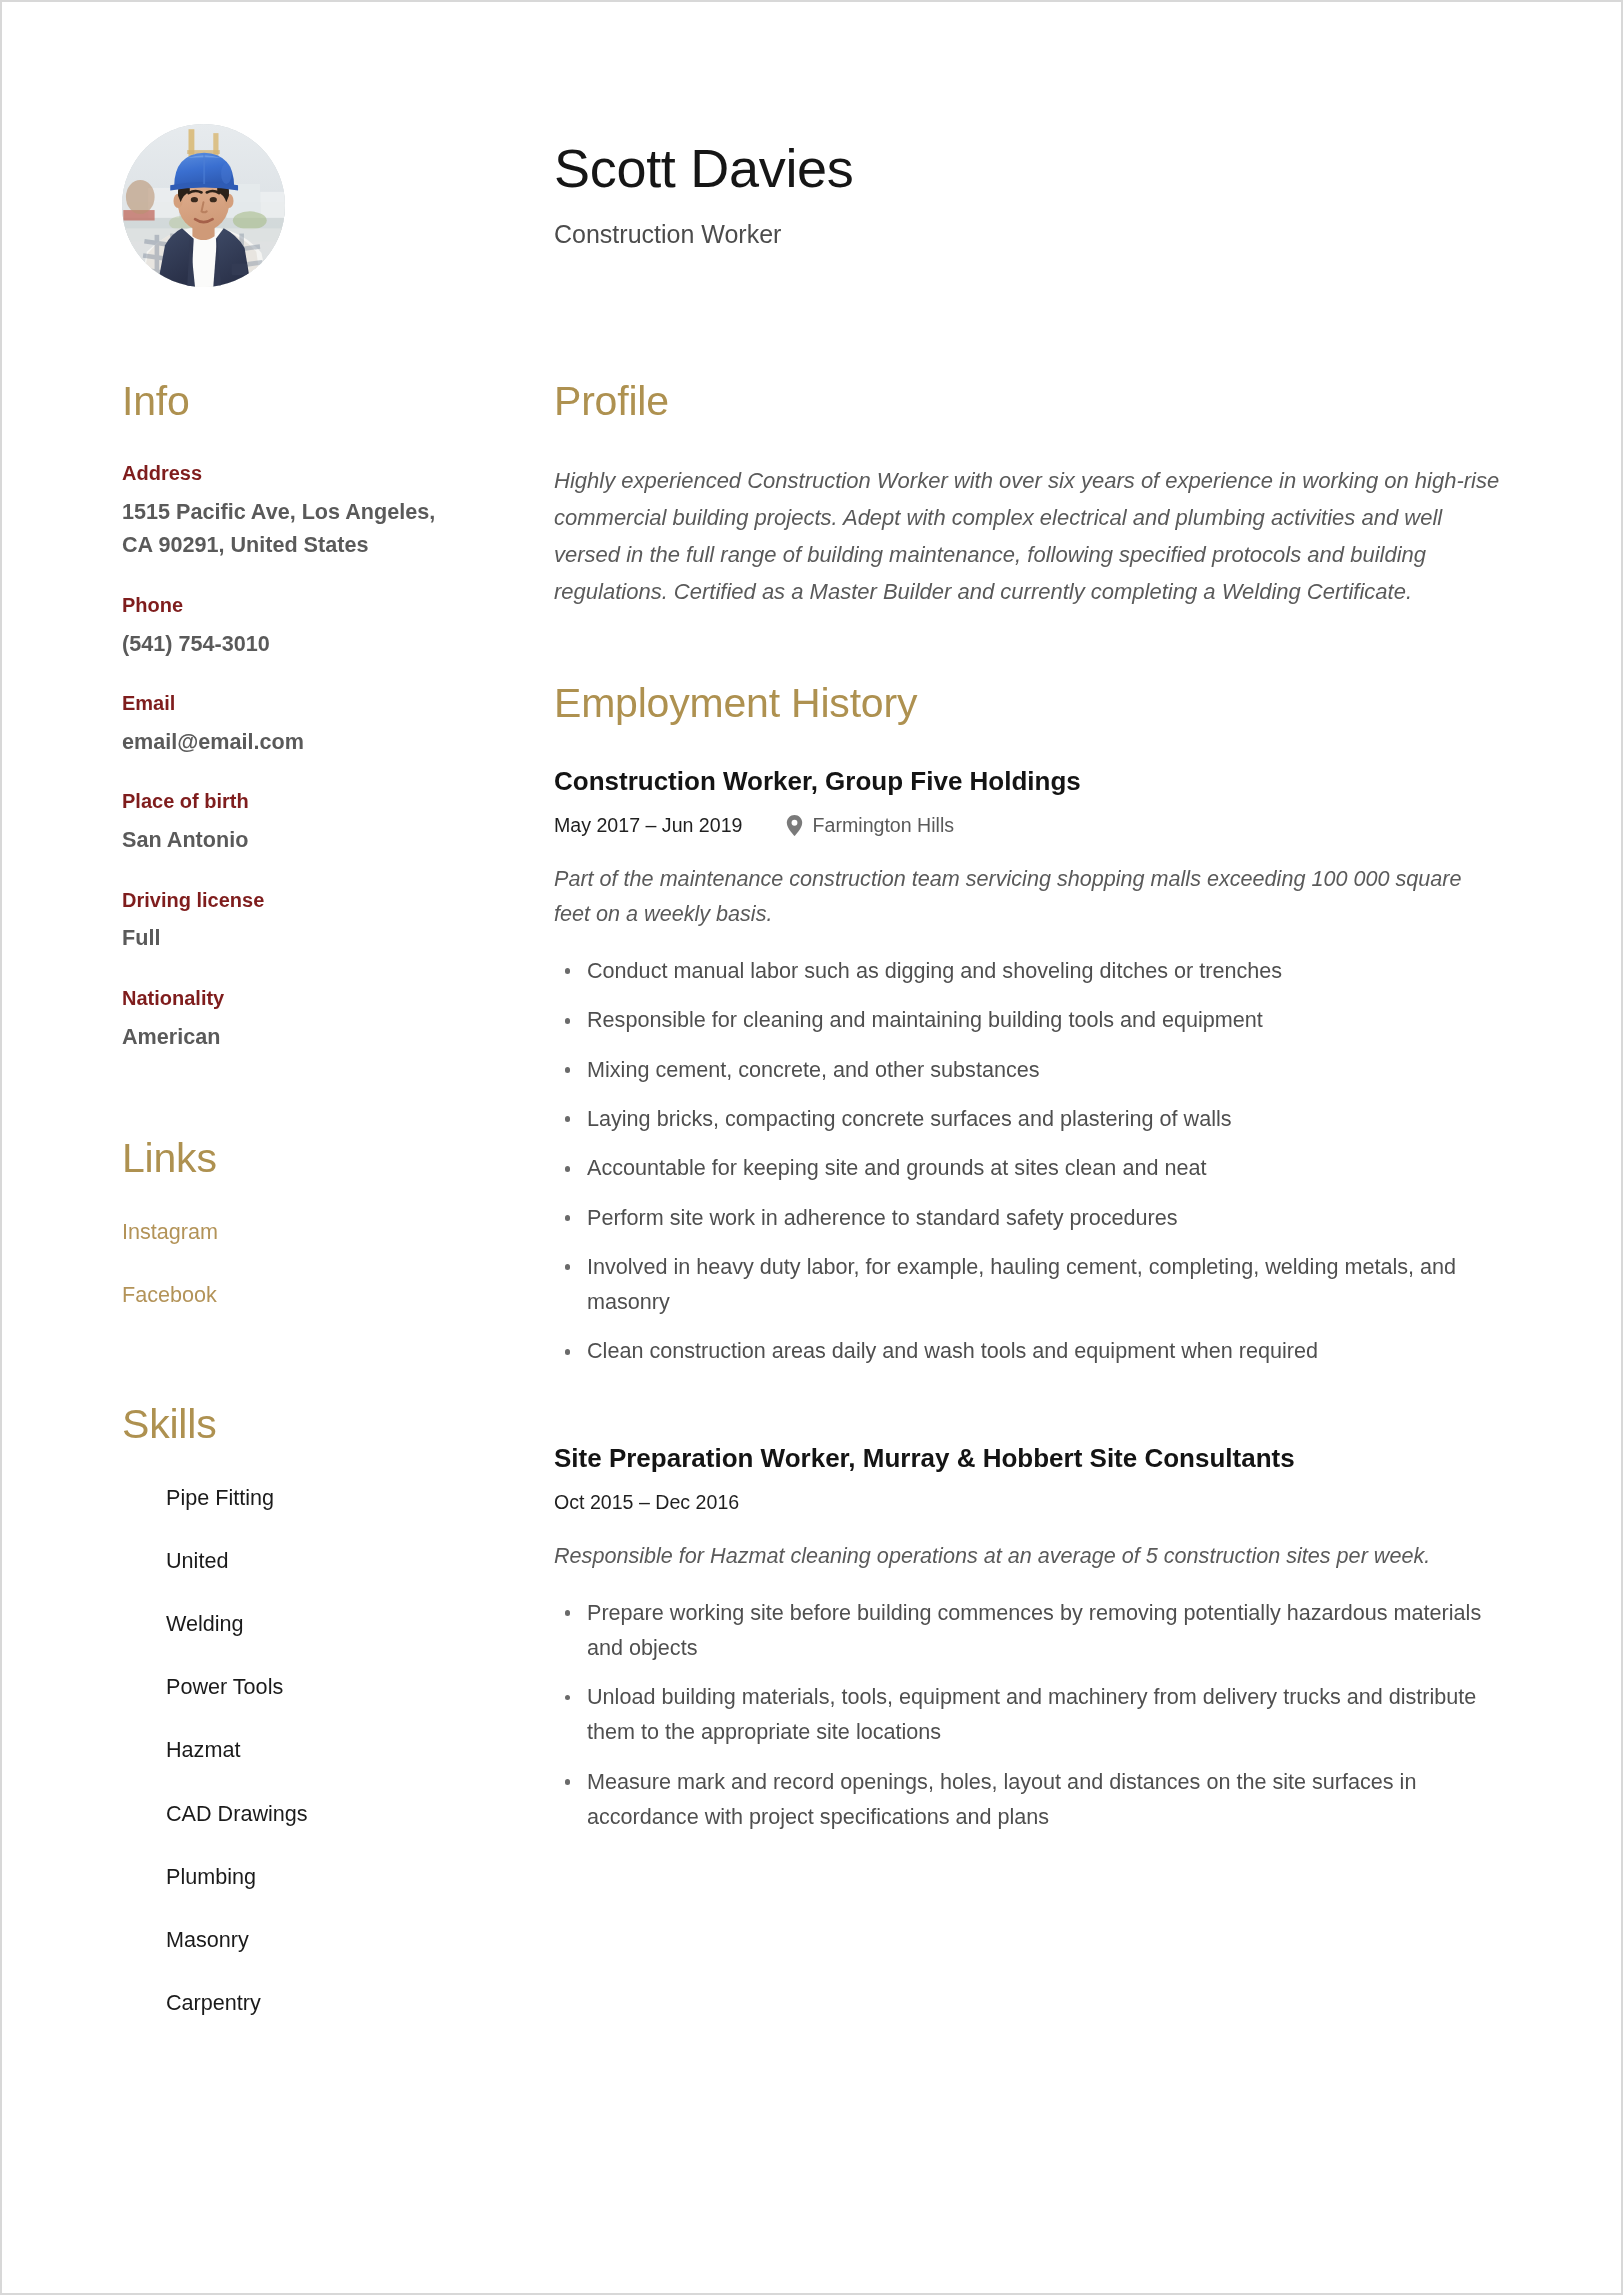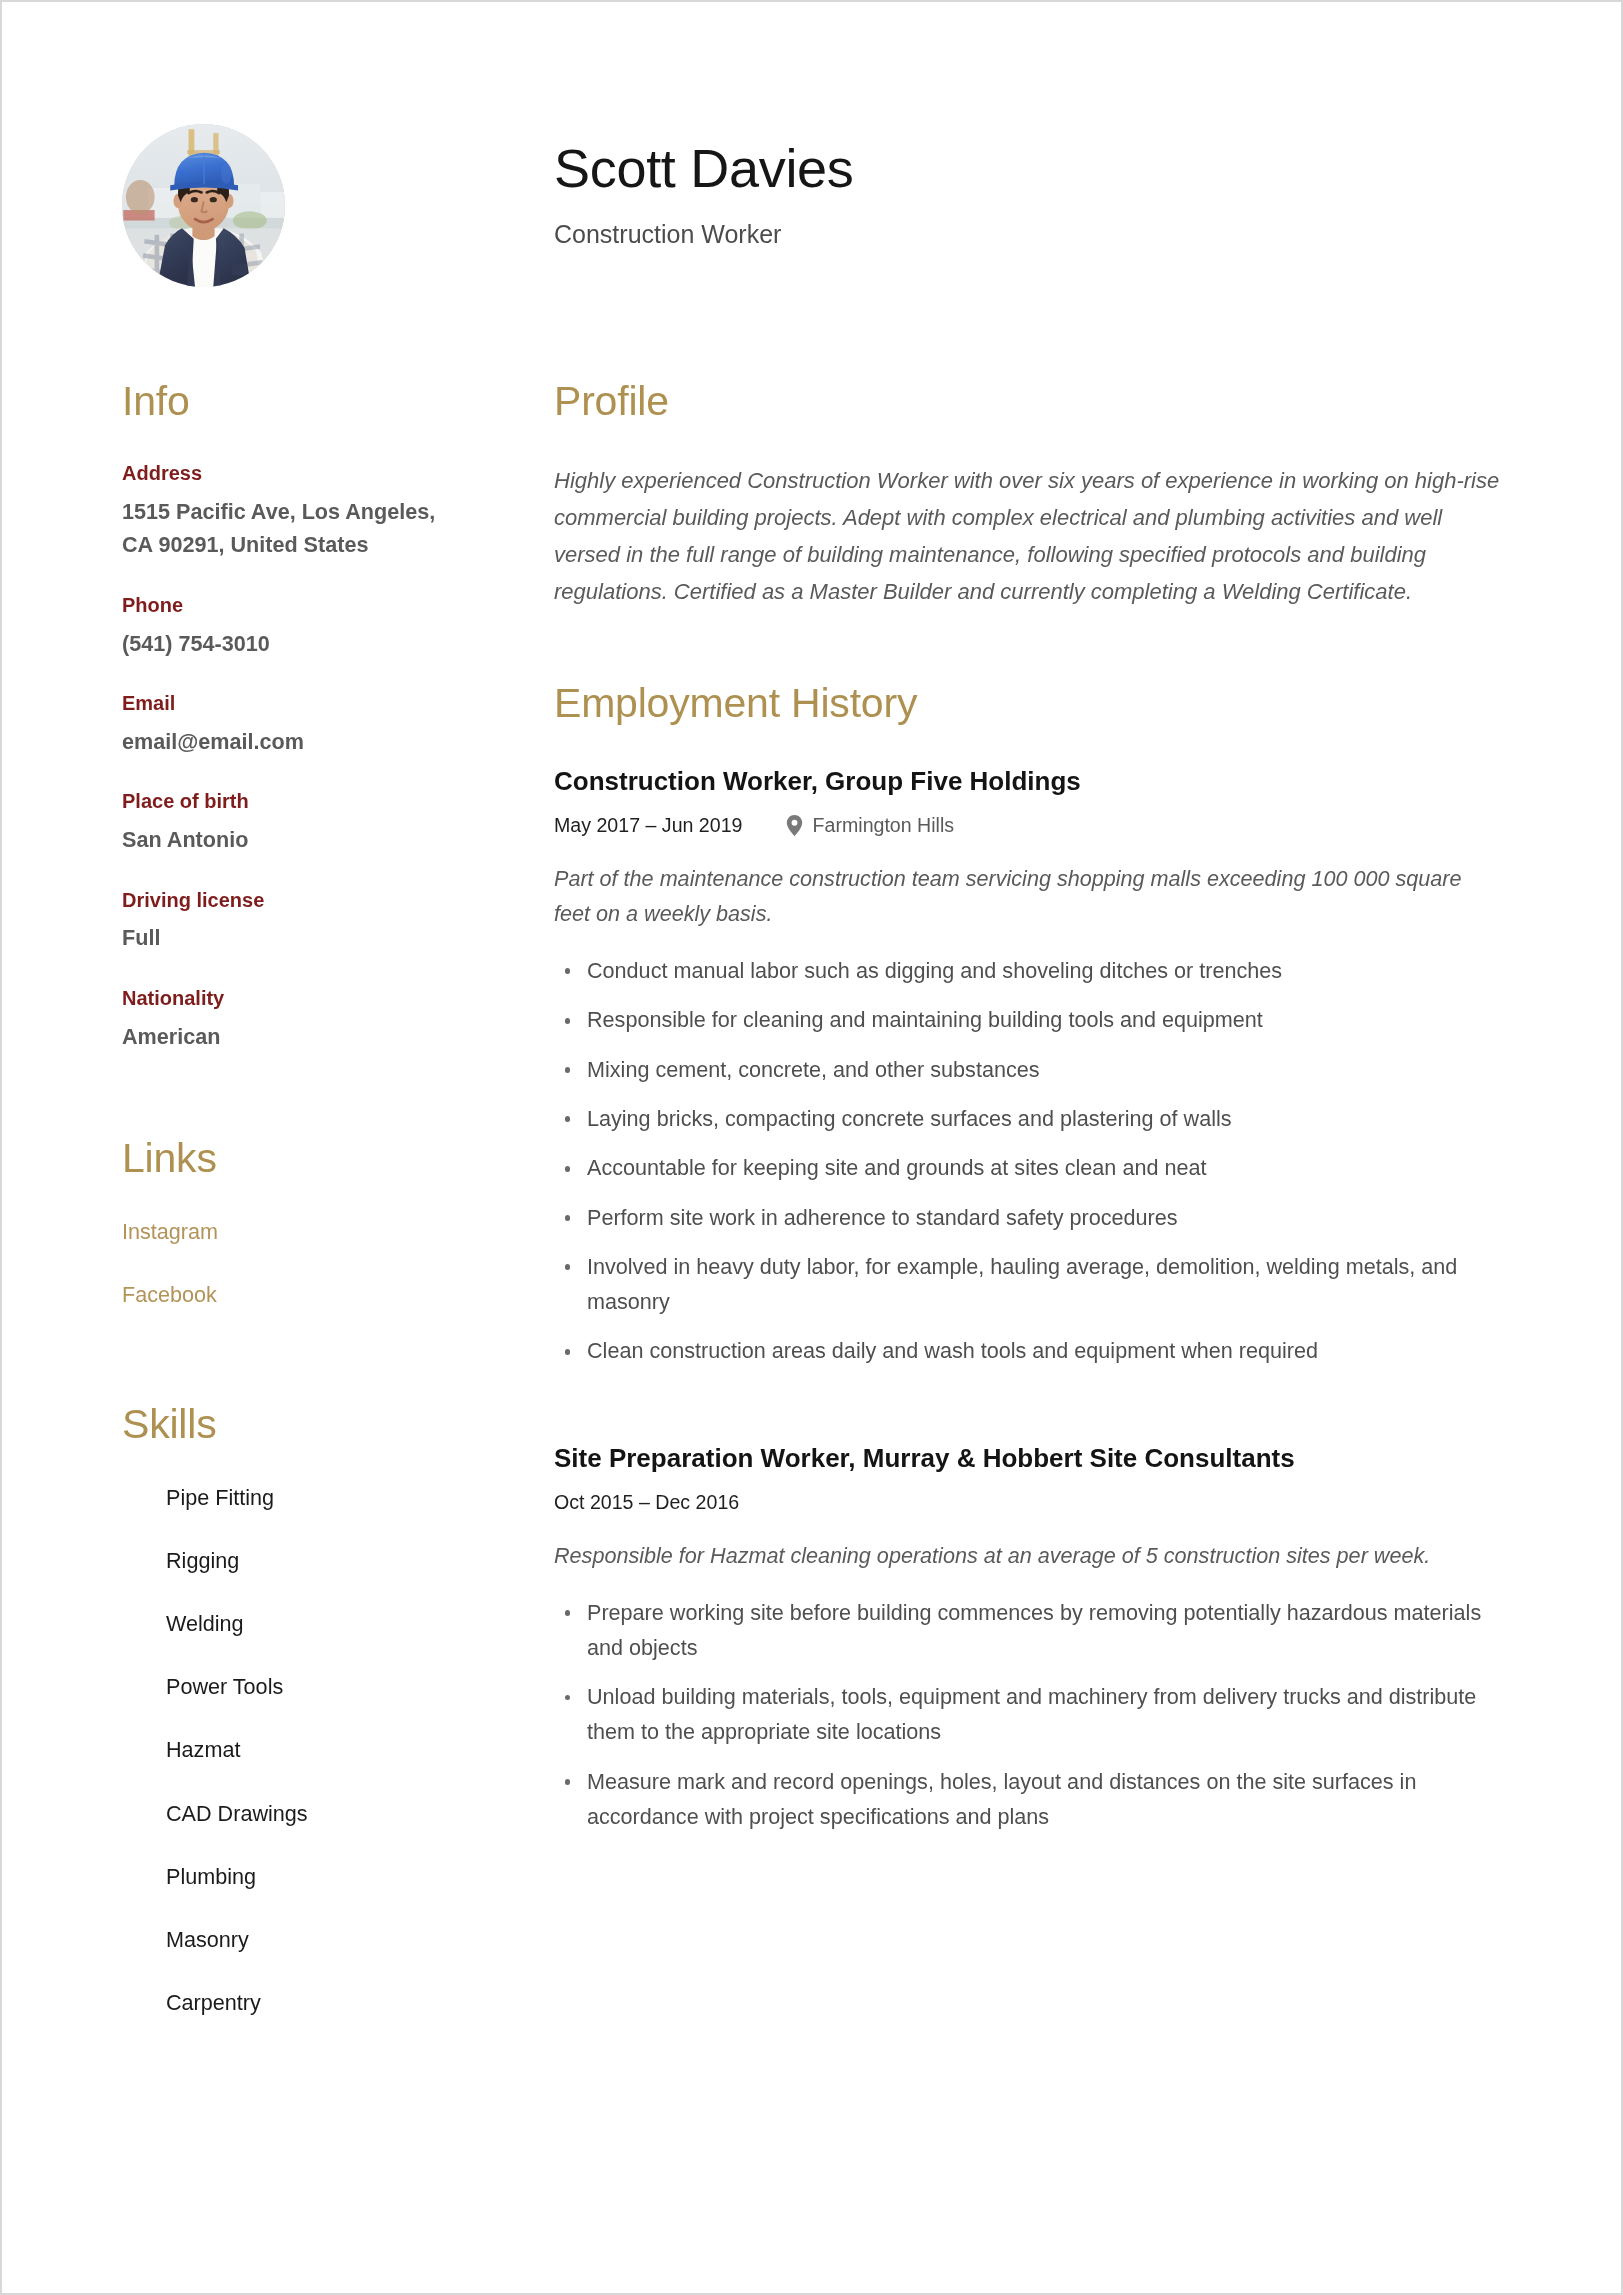--- a/index.html
+++ b/index.html
@@ -378,21 +378,21 @@
         </div>
       </div>
     </div>
 
     <div class="gap-skills"></div>
 
     <div>
       <div class="side-heading">Skills</div>
       <div class="skills-list">
         <div class="skill-item">Pipe Fitting</div>
-        <div class="skill-item">Rigging</div>
+        <div class="skill-item">United</div>
         <div class="skill-item">Welding</div>
         <div class="skill-item">Power Tools</div>
         <div class="skill-item">Hazmat</div>
         <div class="skill-item">CAD Drawings</div>
         <div class="skill-item">Plumbing</div>
         <div class="skill-item">Masonry</div>
         <div class="skill-item">Carpentry</div>
       </div>
     </div>
   </div>
@@ -424,21 +424,21 @@
           </span>
         </div>
         <div class="job-summary">Part of the maintenance construction team servicing shopping malls exceeding 100 000 square feet on a weekly basis.</div>
         <ul class="bullets">
           <li>Conduct manual labor such as digging and shoveling ditches or trenches</li>
           <li>Responsible for cleaning and maintaining building tools and equipment</li>
           <li>Mixing cement, concrete, and other substances</li>
           <li>Laying bricks, compacting concrete surfaces and plastering of walls</li>
           <li>Accountable for keeping site and grounds at sites clean and neat</li>
           <li>Perform site work in adherence to standard safety procedures</li>
-          <li>Involved in heavy duty labor, for example, hauling average, demolition, welding metals, and masonry</li>
+          <li>Involved in heavy duty labor, for example, hauling cement, completing, welding metals, and masonry</li>
           <li>Clean construction areas daily and wash tools and equipment when required</li>
         </ul>
       </div>
 
       <div class="job-gap"></div>
 
       <div class="job">
         <div class="job-title">Site Preparation Worker, Murray &amp; Hobbert Site Consultants</div>
         <div class="job-meta">
           <span class="job-dates">Oct 2015 – Dec 2016</span>

